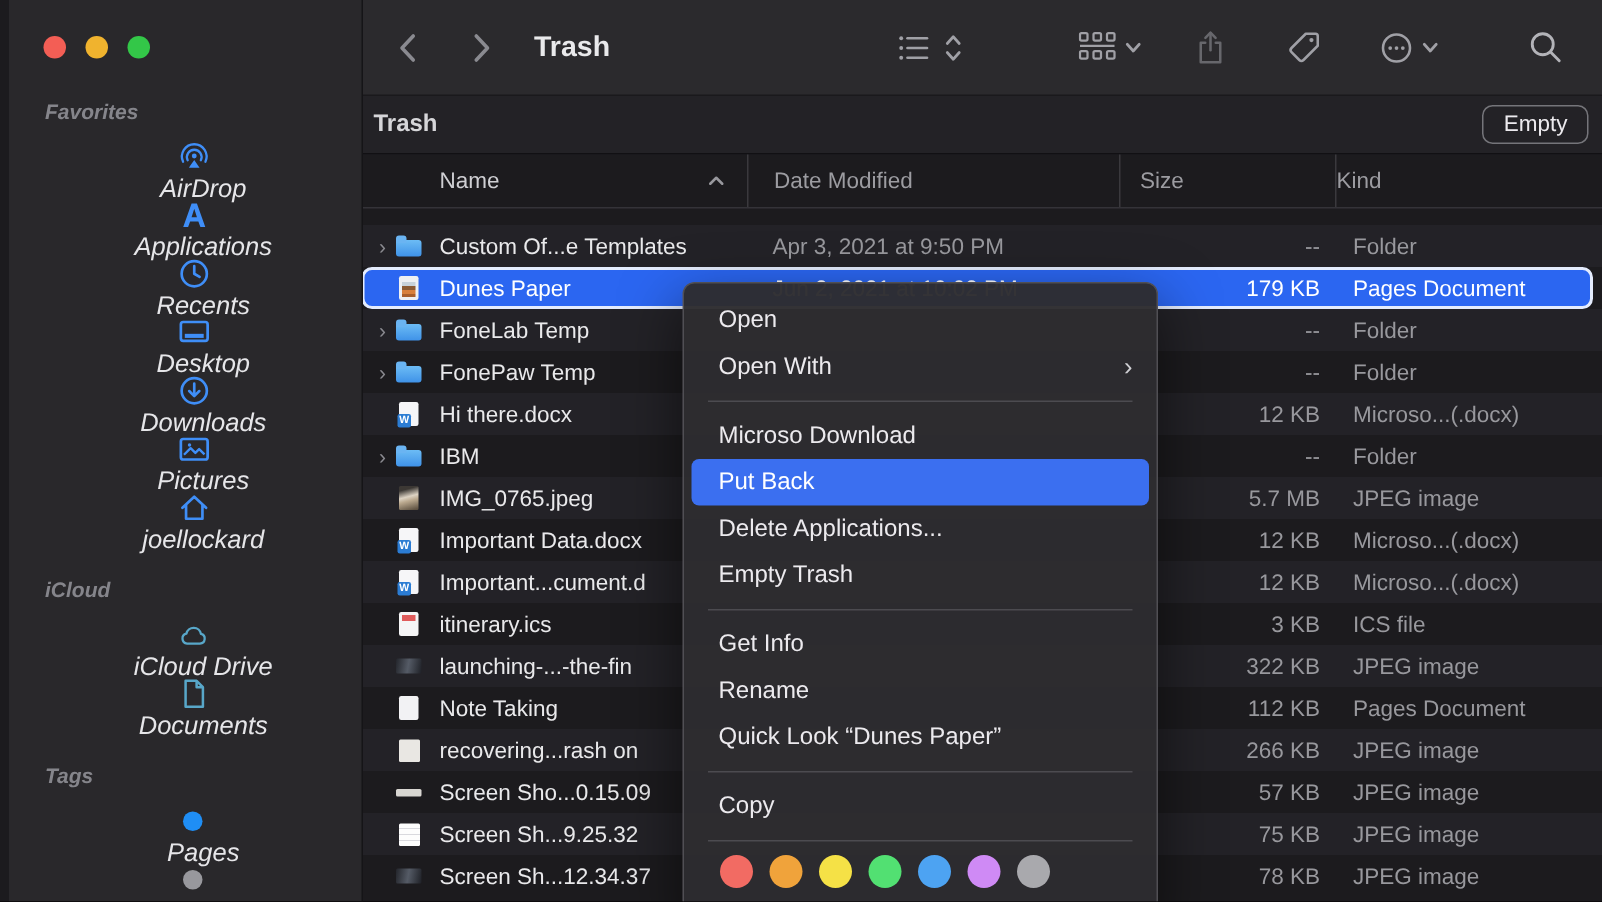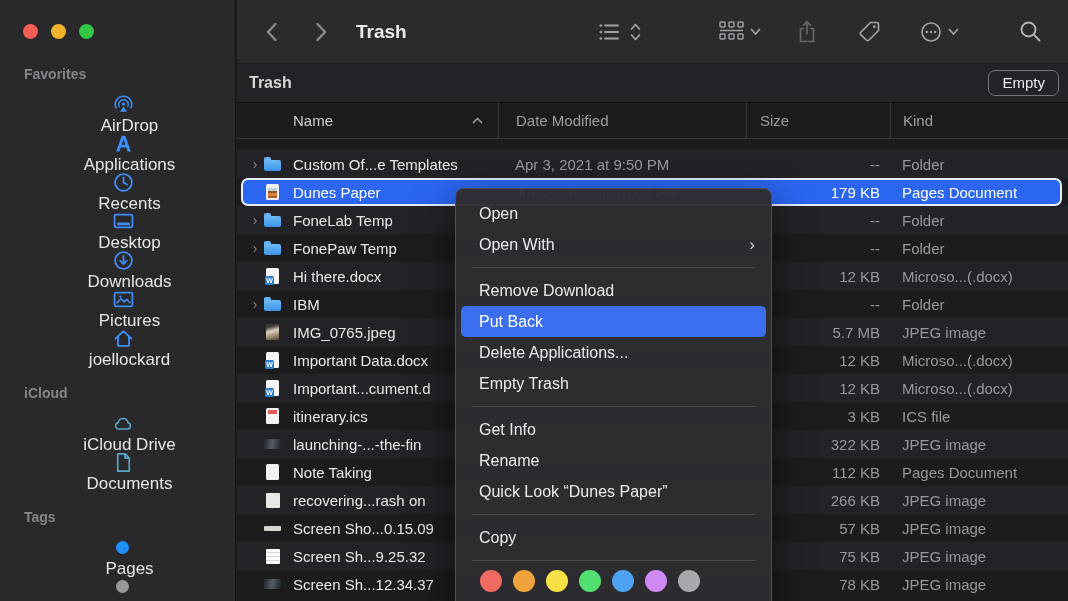--- a/index.html
+++ b/index.html
@@ -5,22 +5,22 @@
   * { margin:0; padding:0; box-sizing:border-box; }
   html,body { background:#000; }
   body { font-family:"Liberation Sans","DejaVu Sans",sans-serif; }
   #window {
     position:relative; width:1068px; height:601px; overflow:hidden;
     background:#1c1b1e; color:#e8e8ea; font-size:15px;
   }
 
   
   #sidebar {
-    position:absolute; left:0; top:0; width:236px; height:100%;
-    background:#29282b; border-right:1px solid #151417; z-index:2;
+    position:absolute; left:6px; top:0; width:236px; height:100%;
+    background:#29282b; border-right:1px solid #151417; z-index:2;font-style:italic;
   }
   #traffic-lights { position:absolute; top:24px; left:23px; display:flex; gap:13px; }
   .tl { width:15px; height:15px; border-radius:50%; }
   #sidebar-sections { position:absolute; top:62px; left:0; right:0; }
   .sb-section { margin-bottom:16px; }
   .sb-label { height:24px; line-height:24px; padding-left:24px; margin-bottom:6px;
               color:#85858b; font-size:14px; font-weight:700; }
   .sb-item { height:39px; display:flex; align-items:center; padding-left:24px; cursor:default;flex-direction:column; }
   .sb-icon { width:24px; height:22px; display:flex; align-items:center; margin-right:10px; flex:0 0 24px; }
   .sb-icon svg { width:21px; height:21px; }
@@ -46,21 +46,21 @@
 
   
   #list-header { height:36px; background:#1c1b1e; border-bottom:1px solid #343338;
                  display:flex; align-items:center; font-size:15px; color:#9c9ca1; position:relative; }
   .hcell { position:relative; height:100%; display:flex; align-items:center; }
   .hcell + .hcell { border-left:1px solid #3a393d; }
   .hc-name { width:261px; padding-left:56px; color:#cfcfd3;gap:41px; }
   .hc-name .sorticon { margin-left:auto; margin-right:15px; }
   .hc-date { width:248px; padding-left:17px; }
   .hc-size { width:144px; padding-left:13px; }
-  .hc-kind { flex:1; padding-left:12px; }
+  .hc-kind { flex:1; }
 
   
   #file-list { position:absolute; top:140px; bottom:0; left:0; right:0; padding-top:10px; background:#1c1b1e; }
   .row { position:relative; height:28px; display:flex; align-items:center; font-size:15px; }
   .row.alt { background:#232227; }
   .row.selected { background:transparent; }
   .row.selected::before { content:""; position:absolute; left:4px; right:6px; top:0; bottom:0;
         background:#2b66f1; border:2px solid #e4ecfd; border-radius:7px; }
   .cell { position:relative; white-space:nowrap; overflow:hidden; }
   .c-name { width:261px; display:flex; align-items:center; padding-left:10px; color:#e9e9eb; }
@@ -516,21 +516,21 @@
   <div id="context-menu">
       <div class="menu-item">
         <span>Open</span>
       </div>
       <div class="menu-item">
         <span>Open With</span>
         <span class="sub-arrow">›</span>
       </div>
       <div class="menu-sep"></div>
       <div class="menu-item">
-        <span>Remove Download</span>
+        <span>Microso Download</span>
       </div>
       <div class="menu-item highlighted">
         <span>Put Back</span>
       </div>
       <div class="menu-item">
         <span>Delete Applications...</span>
       </div>
       <div class="menu-item">
         <span>Empty Trash</span>
       </div>

